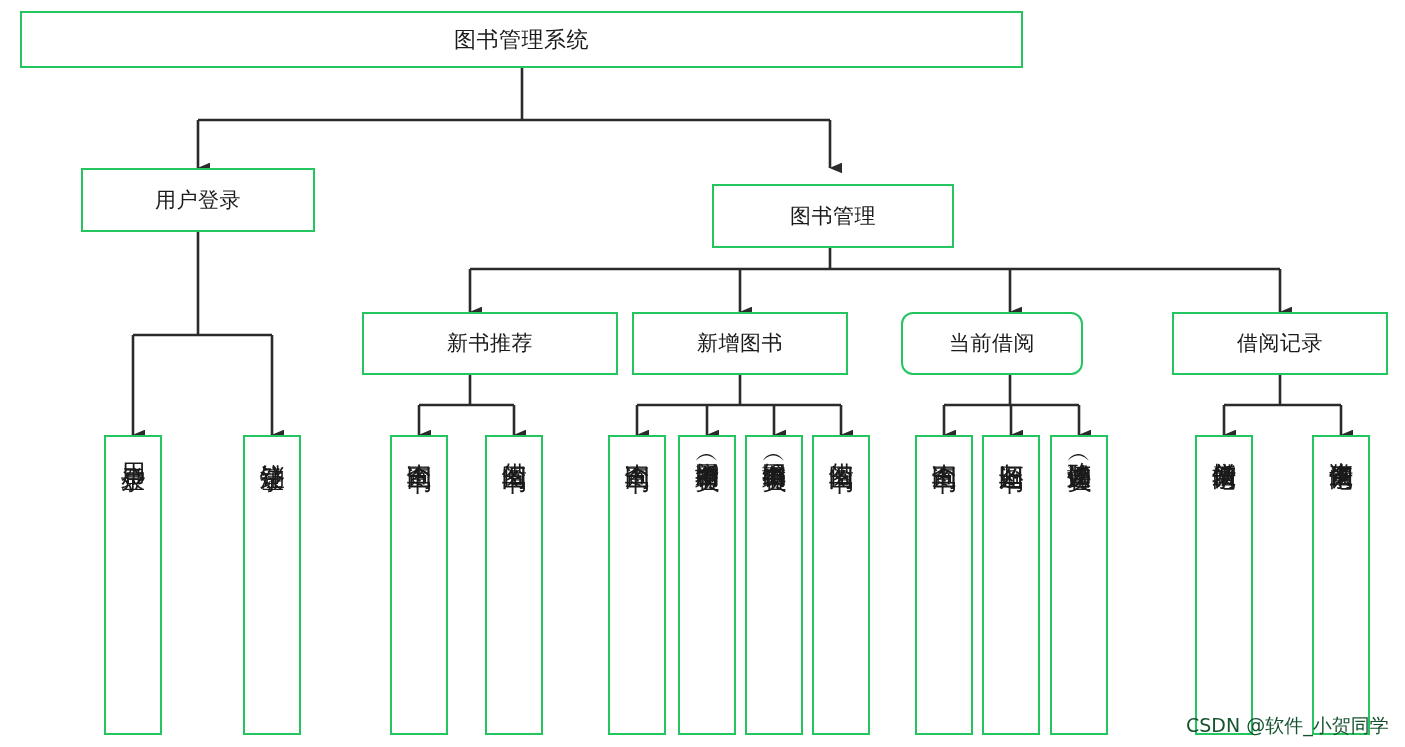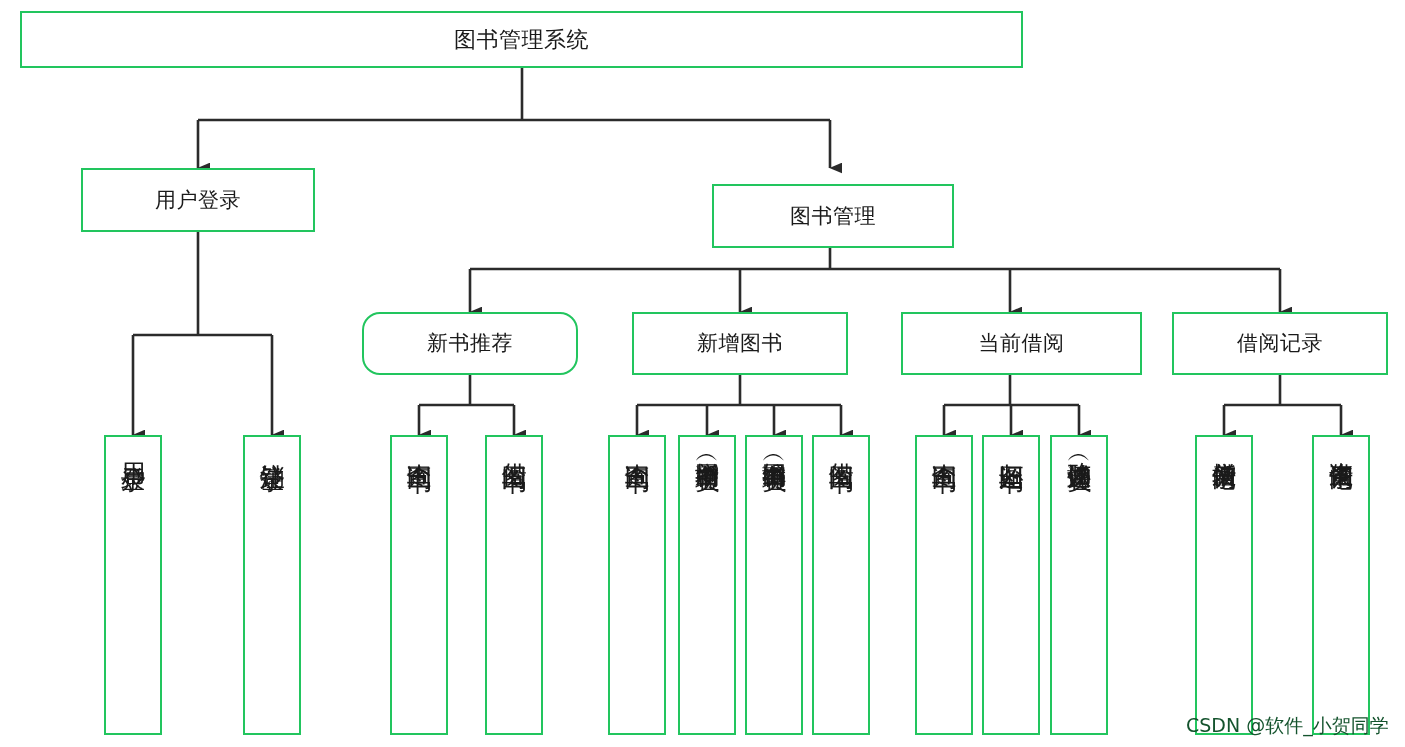--- a/index.html
+++ b/index.html
@@ -141,27 +141,27 @@
     <span class="lbl">图书管理系统</span>
   </div>
 
   <div class="node h" style="left:81px; top:168px; width:234px; height:64px;">
     <span class="lbl">用户登录</span>
   </div>
   <div class="node h" style="left:712px; top:184px; width:242px; height:64px;">
     <span class="lbl">图书管理</span>
   </div>
 
-  <div class="node h" style="left:362px; top:312px; width:216px; height:63px;border-radius:18px;">
+  <div class="node h" style="left:362px; top:312px; width:256px; height:63px;">
     <span class="lbl">新书推荐</span>
   </div>
   <div class="node h" style="left:632px; top:312px; width:216px; height:63px;">
     <span class="lbl">新增图书</span>
   </div>
-  <div class="node h" style="left:901px; top:312px; width:241px; height:63px;">
+  <div class="node h" style="left:901px; top:312px; width:182px; height:63px;border-radius:12px;">
     <span class="lbl">当前借阅</span>
   </div>
   <div class="node h" style="left:1172px; top:312px; width:216px; height:63px;">
     <span class="lbl">借阅记录</span>
   </div>
 
   <div class="node v" style="left:104px; top:435px; width:58px; height:300px;">
     <span class="lbl">用户登录</span>
   </div>
   <div class="node v" style="left:243px; top:435px; width:58px; height:300px;">

